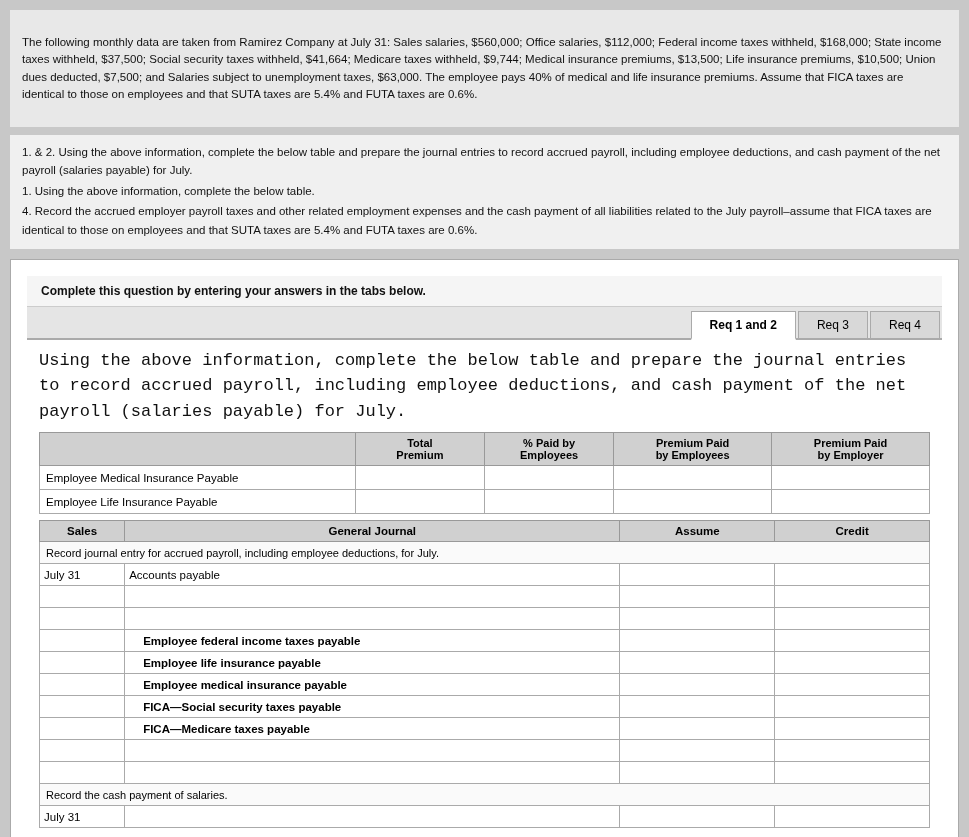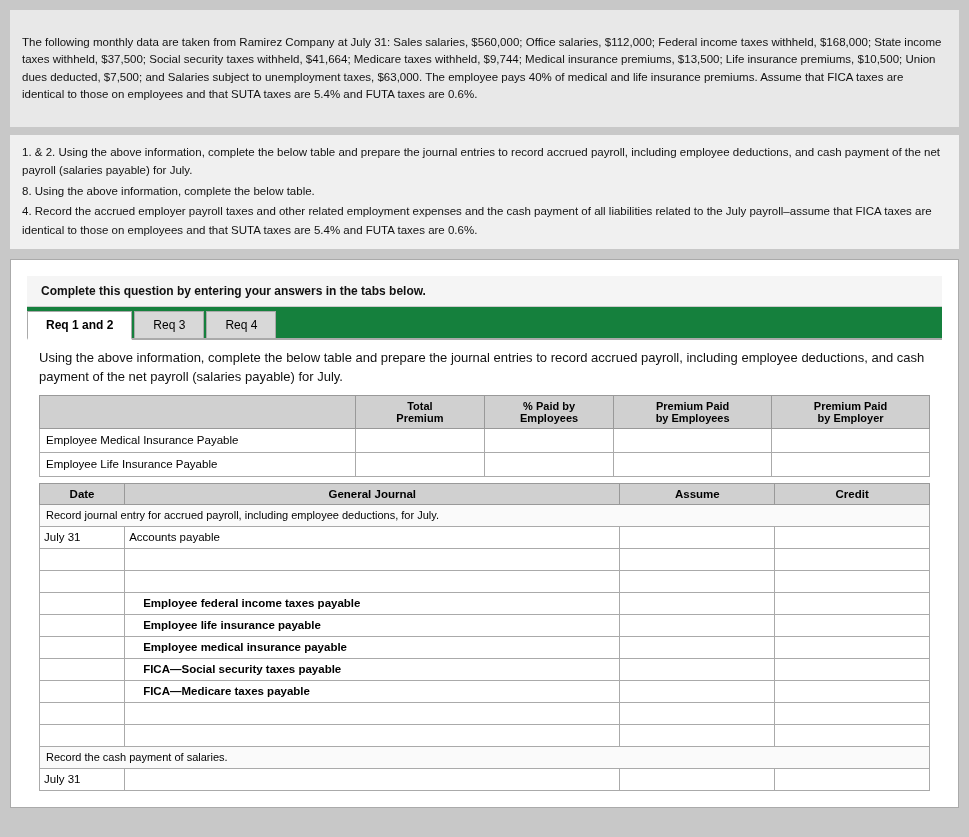--- a/index.html
+++ b/index.html
@@ -37,21 +37,22 @@
       background: #f5f5f5;
       border-bottom: 1px solid #ccc;
       padding: 8px 14px;
       font-size: 12px;
       font-weight: bold;
       color: #111;
     }
     .tabs-row {
       display: flex;
       border-bottom: 2px solid #aaa;
-      background: #15803d;
+      background: #e5e5e5;
+      justify-content: flex-end;
     }
     .tab {
       padding: 6px 18px;
       font-size: 12px;
       border: 1px solid #aaa;
       border-bottom: none;
       background: #d8d8d8;
       cursor: pointer;
       margin-right: 2px;
       margin-top: 4px;
@@ -60,24 +61,25 @@
       background: #fff;
       border-bottom: 2px solid #fff;
       margin-bottom: -2px;
       font-weight: bold;
     }
     .tab-content {
       padding: 8px 12px 0 12px;
       background: #fff;
     }
     .tab-description {
-      font-size: 13px;
+      font-size: 17px;
       line-height: 1.5;
       color: #111;
       margin-bottom: 8px;
+      font-family: Liberation Mono, monospace;
     }
     
     .premium-table {
       width: 100%;
       border-collapse: collapse;
       margin-bottom: 0;
     }
     .premium-table th {
       background: #d0d0d0;
       border: 1px solid #999;
@@ -147,21 +149,21 @@
   </style>
 </head>
 <body>
 
 <div class="intro-text">
   <span>The following monthly data are taken from Ramirez Company at July 31: Sales salaries, $560,000; Office salaries, $112,000; Federal income taxes withheld, $168,000; State income taxes withheld, $37,500; Social security taxes withheld, $41,664; Medicare taxes withheld, $9,744; Medical insurance premiums, $13,500; Life insurance premiums, $10,500; Union dues deducted, $7,500; and Salaries subject to unemployment taxes, $63,000. The employee pays 40% of medical and life insurance premiums. Assume that FICA taxes are identical to those on employees and that SUTA taxes are 5.4% and FUTA taxes are 0.6%.</span>
 </div>
 
 <div class="instructions">
   <p>1. &amp; 2. Using the above information, complete the below table and prepare the journal entries to record accrued payroll, including employee deductions, and cash payment of the net payroll (salaries payable) for July.</p>
-  <p>8. Using the above information, complete the below table.</p>
+  <p>1. Using the above information, complete the below table.</p>
   <p>4. Record the accrued employer payroll taxes and other related employment expenses and the cash payment of all liabilities related to the July payroll–assume that FICA taxes are identical to those on employees and that SUTA taxes are 5.4% and FUTA taxes are 0.6%.</p>
 </div>
 
 <div class="main-box">
   <div class="complete-header">
     <span>Complete this question by entering your answers in the tabs below.</span>
   </div>
 
   <div class="tabs-row">
     <div class="tab active">
@@ -226,21 +228,21 @@
           </td>
         </tr>
       </tbody>
     </table>
 
     <div class="journal-section">
       <table class="journal-table">
         <thead>
           <tr>
             <th class="date-col">
-              <span>Date</span>
+              <span>Sales</span>
             </th>
             <th class="desc-col">
               <span>General Journal</span>
             </th>
             <th class="debit-col">
               <span>Assume</span>
             </th>
             <th class="credit-col">
               <span>Credit</span>
             </th>

